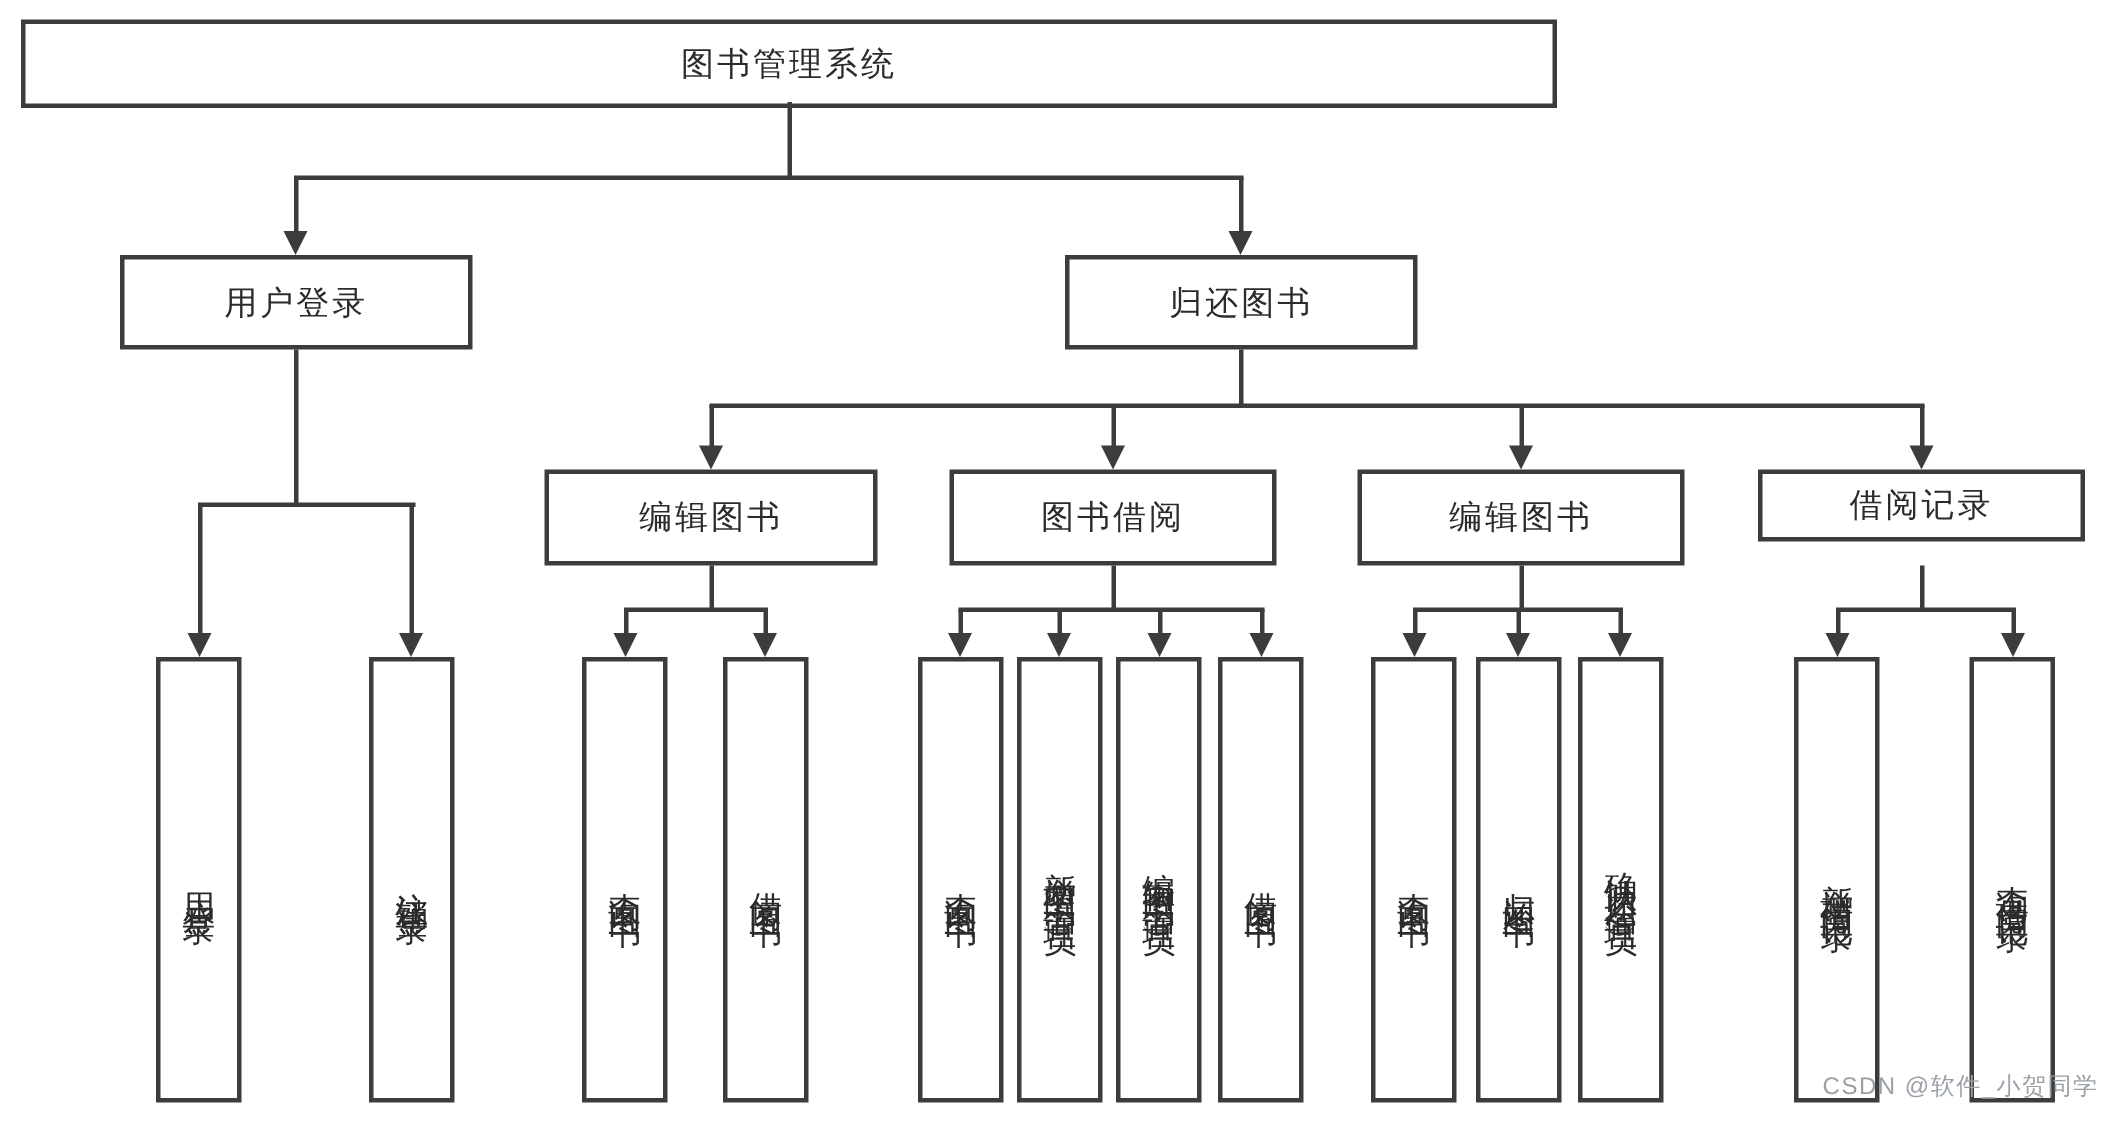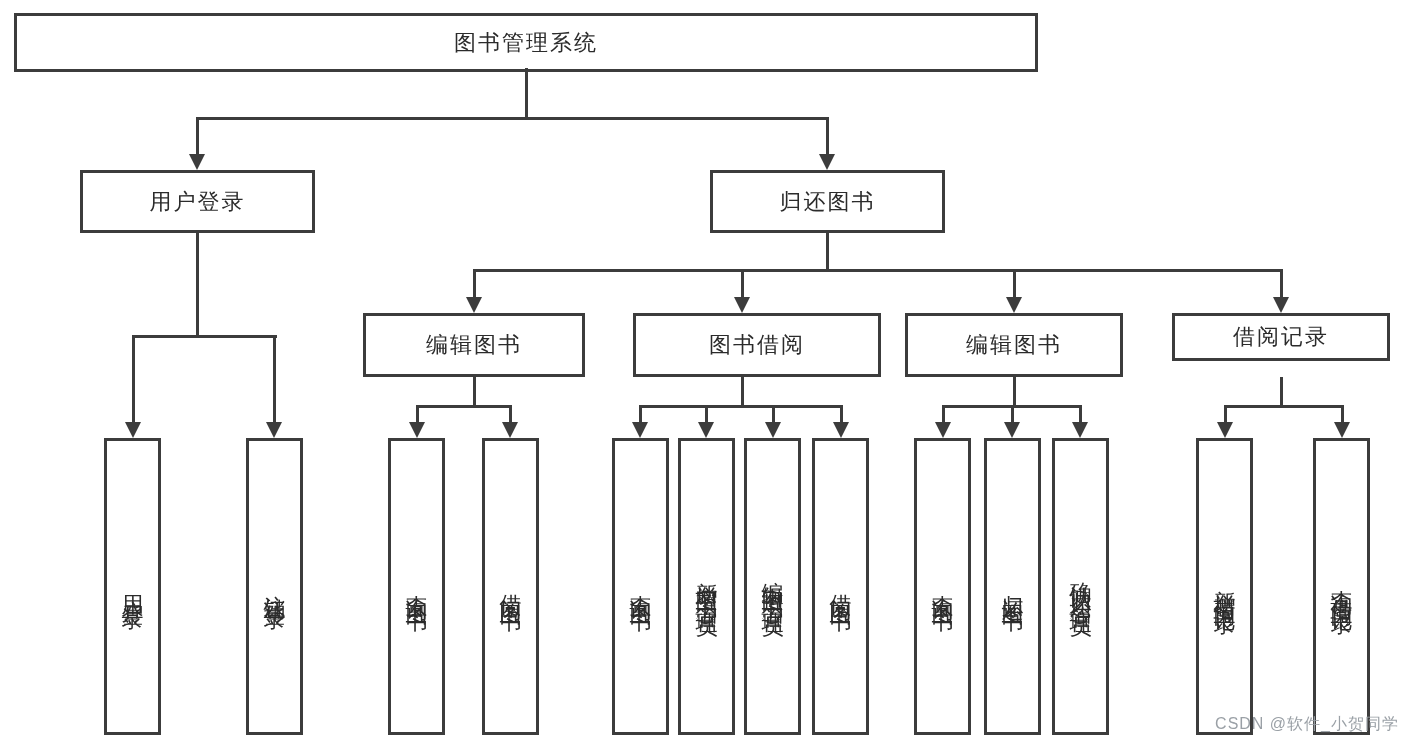--- a/index.html
+++ b/index.html
@@ -59,21 +59,21 @@
   <div class="line" style="left:472.5px;top:270px;width:3px;height:28px;"></div>
   <div class="line" style="left:740.5px;top:270px;width:3px;height:28px;"></div>
   <div class="line" style="left:1012.5px;top:270px;width:3px;height:28px;"></div>
   <div class="line" style="left:1279.5px;top:270px;width:3px;height:28px;"></div>
   <div class="arrow" style="left:466px;top:297px;"></div>
   <div class="arrow" style="left:734px;top:297px;"></div>
   <div class="arrow" style="left:1006px;top:297px;"></div>
   <div class="arrow" style="left:1273px;top:297px;"></div>
 
   <div class="box" style="left:363px;top:313px;width:222px;height:64px;">编辑图书</div>
-  <div class="box" style="left:633px;top:313px;width:248px;height:64px;">图书借阅</div>
+  <div class="box" style="left:633px;top:313px;width:218px;height:64px;">图书借阅</div>
   <div class="box" style="left:905px;top:313px;width:218px;height:64px;">编辑图书</div>
   <div class="box" style="left:1172px;top:313px;width:218px;height:48px;">借阅记录</div>
 
   <div class="line" style="left:472.5px;top:377px;width:3px;height:30px;"></div>
   <div class="line" style="left:415.5px;top:404.5px;width:96px;height:3px;"></div>
   <div class="line" style="left:415.5px;top:406px;width:3px;height:17px;"></div>
   <div class="line" style="left:508.5px;top:406px;width:3px;height:17px;"></div>
   <div class="arrow" style="left:409px;top:422px;"></div>
   <div class="arrow" style="left:502px;top:422px;"></div>
 

